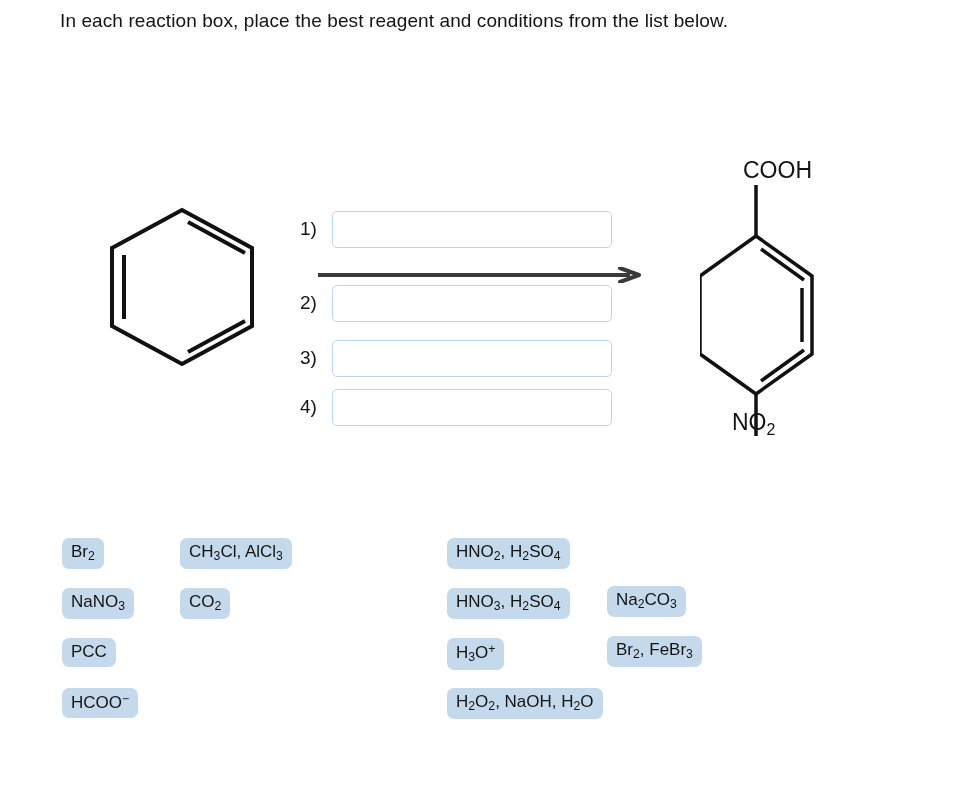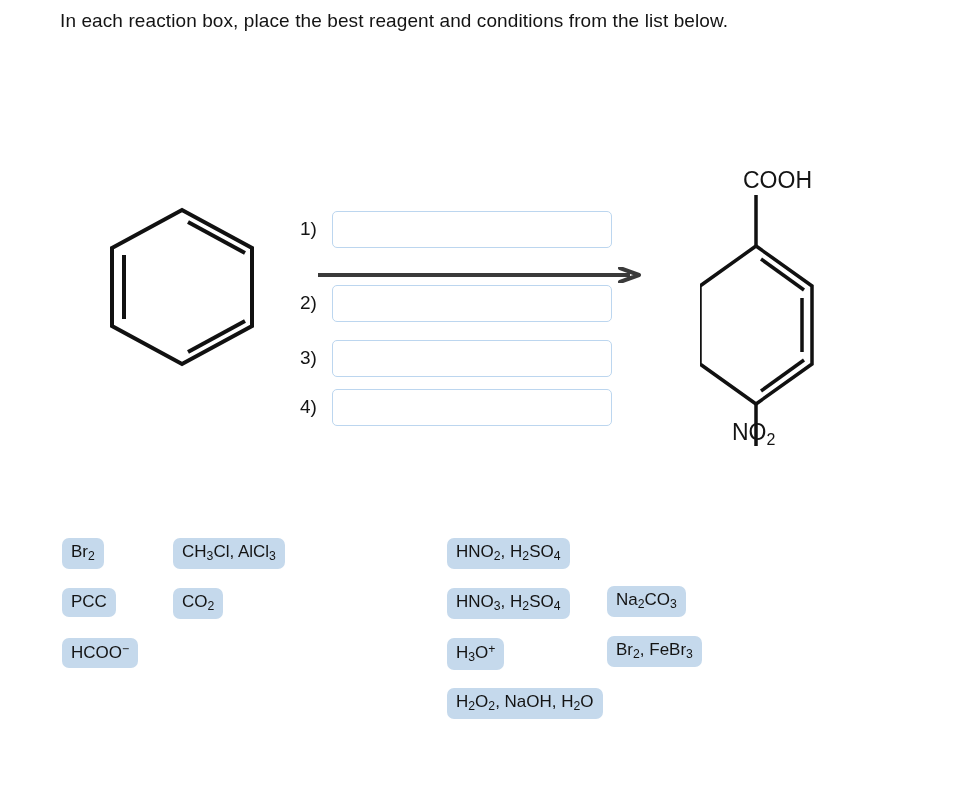--- a/index.html
+++ b/index.html
@@ -34,21 +34,21 @@
 
   
   #reactant {
     position: absolute;
     left: 100px; top: 70px;
     width: 165px; height: 175px;
   }
   
   #product {
     position: absolute;
-    left: 700px; top: 20px;
+    left: 700px; top: 10px;
     width: 220px; height: 300px;
   }
 
   
   #conditions {
     position: absolute;
     left: 300px; top: 80px;
     width: 350px; height: 230px;
   }
   .cond-row {
@@ -85,21 +85,21 @@
   }
 
   
   #reagents {
     position: absolute;
     left: 0; top: 538px;
     width: 971px; height: 210px;
   }
   .chip-col { position: absolute; top: 0; text-align: right; }
   #col1 { left: 62px; }
-  #col2 { left: 173px; }
+  #col2 { left: 180px; }
   #col3 { left: 447px; }
   #col4 { left: 607px; margin-top: 48px; }
 
   .chip {
     display: inline-block;
     background: #c5d9ec;
     border-radius: 7px;
     padding: 5px 9px 6px 9px;
     font-size: 17px;
     line-height: 1.05;
@@ -186,20 +186,23 @@
   </div>
 </div>
 
 <div id="reagents">
 
   <div class="chip-col" id="col1">
     <div class="chip-slot">
       <span class="chip">Br<sub>2</sub></span>
     </div>
     <div class="chip-slot">
+      <span class="chip">NaNO<sub>3</sub></span>
+    </div>
+    <div class="chip-slot">
       <span class="chip">PCC</span>
     </div>
     <div class="chip-slot">
       <span class="chip">HCOO<sup>−</sup></span>
     </div>
   </div>
 
   <div class="chip-col" id="col2">
     <div class="chip-slot">
       <span class="chip">CH<sub>3</sub>Cl, AlCl<sub>3</sub></span>

